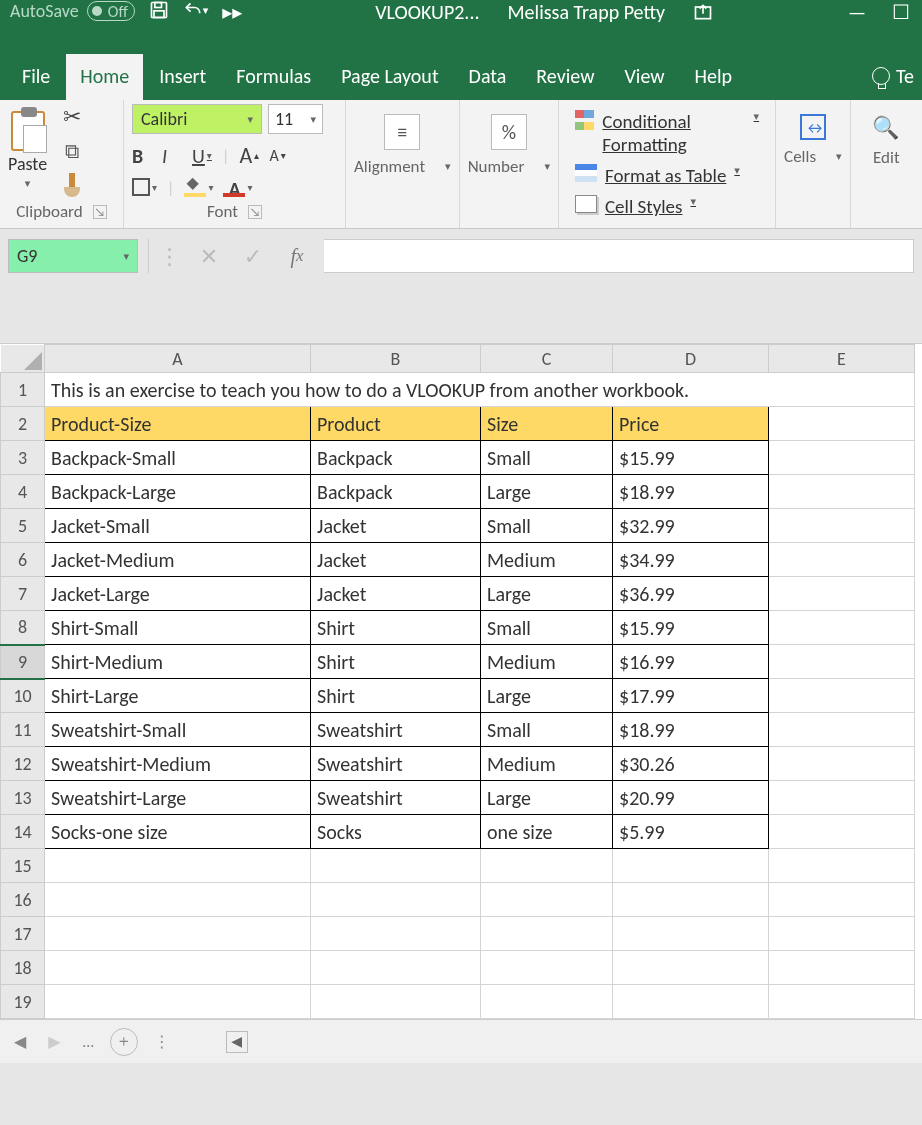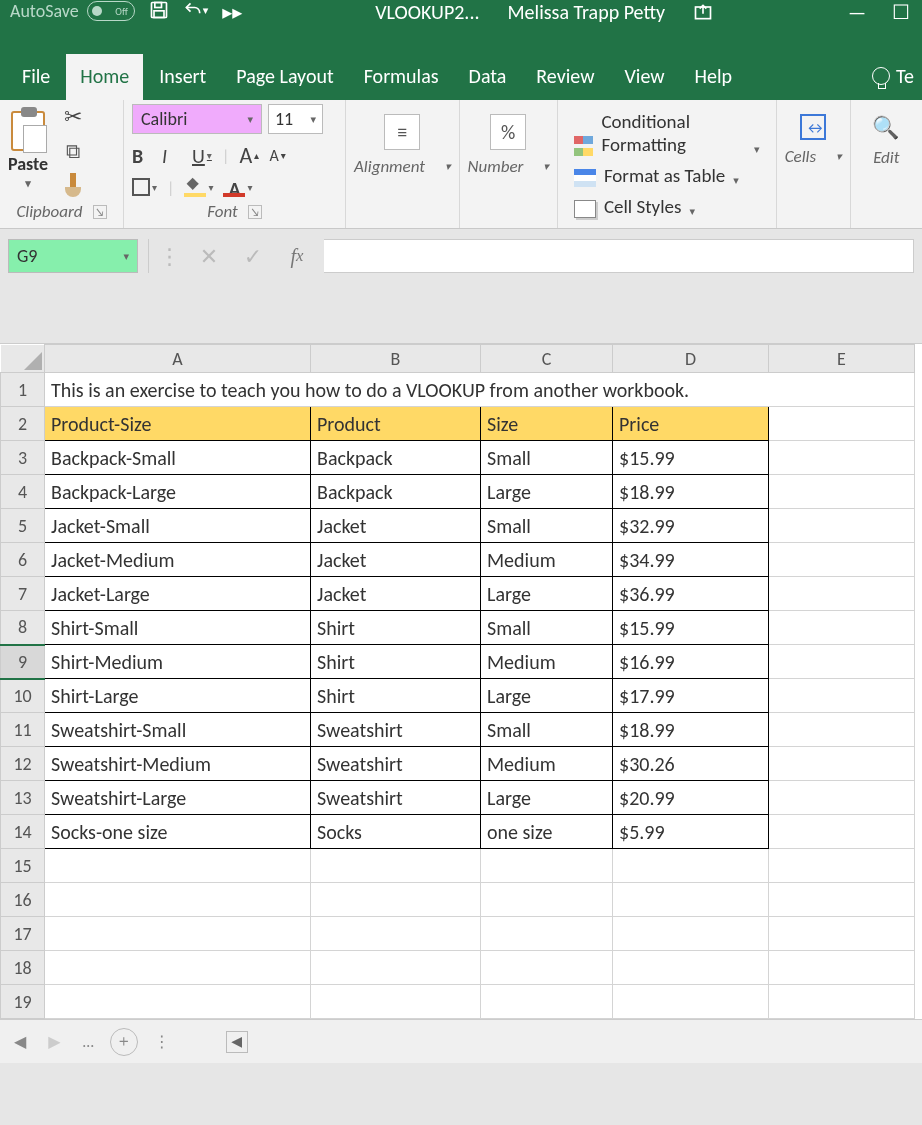--- a/index.html
+++ b/index.html
@@ -24,21 +24,21 @@
     display: flex; align-items: center; gap: 8px;
     color: #b8d8c8;
     font-size: 18px;
   }
   .autosave .pill {
     width: 48px; height: 20px;
     border: 1.5px solid #b8d8c8;
     border-radius: 12px;
     display: flex; align-items: center; justify-content: flex-end;
     padding: 0 6px;
-    font-size: 10px;
+    font-size: 16px;
     position: relative;
   }
   .autosave .pill::before{
     content:""; width:10px; height:10px; border-radius:50%;
     background:#b8d8c8; position:absolute; left:4px;
   }
   .title-icon { color:#fff; font-size:18px; display:flex; align-items:center; cursor:pointer;}
   .title-text { font-size:20px; }
   .title-center { flex:1; display:flex; gap:28px; align-items:center; justify-content:center; }
   .title-right { display:flex; gap:22px; align-items:center; }
@@ -70,57 +70,57 @@
     border-bottom:1px solid #c8c8c8;
     display:flex;
     align-items:stretch;
   }
   .group {
     border-right:1px solid #d8d8d8;
     display:flex; flex-direction:column;
     padding:4px 8px 2px 8px;
   }
   .group-body { flex:1; display:flex; align-items:center; gap:6px;}
-  .group-label { text-align:center; font-size:17px; color:#666; padding:4px 0; display:flex; align-items:center; justify-content:center; gap:10px;font-style:italic;}
+  .group-label { text-align:center; font-size:17px; color:#666; padding:4px 0; display:flex; align-items:center; justify-content:center; gap:10px;}
   .dlg-launch { font-size:12px; color:#888; cursor:pointer; border:1px solid #bbb; width:14px; height:14px; display:inline-flex; align-items:center; justify-content:center;}
   
-  .paste-stack { display:flex; flex-direction:column; align-items:center; gap:2px; cursor:pointer;font-weight:bold;}
+  .paste-stack { display:flex; flex-direction:column; align-items:center; gap:2px; cursor:pointer;}
   .clip-ic { width:34px; height:40px; background:#fff; border:2px solid #c98a3c; border-radius:3px; position:relative;}
   .clip-ic::before{content:""; position:absolute; top:-6px; left:8px; width:16px; height:10px; background:#888; border-radius:3px;}
   .clip-ic::after{content:""; position:absolute; top:12px; left:10px; width:22px; height:26px; background:#fff; border:1px solid #aaa;}
   .mini-col { display:flex; flex-direction:column; gap:10px; margin-left:6px;}
   .mini-ic { width:26px; height:24px; cursor:pointer; display:flex; align-items:center; justify-content:center; font-size:18px; color:#555;}
   .scissors::before{content:"✂"; font-size:22px; color:#444;}
   .copy-ic::before{content:"⧉"; font-size:20px;}
   .brush-ic{ position:relative;}
   .brush-ic::before{content:""; width:6px; height:14px; background:#c98a3c; position:absolute; top:0; left:10px;}
   .brush-ic::after{content:""; width:16px; height:10px; background:#d6b98c; position:absolute; bottom:0; left:5px; border-radius:0 0 8px 8px;}
   
   .font-top { display:flex; gap:0; }
-  .font-name { width:130px; height:30px; border:1px solid #bbb; background:#f0abfc; padding:2px 8px; font-size:18px; display:flex; align-items:center; justify-content:space-between;}
+  .font-name { width:130px; height:30px; border:1px solid #bbb; background:#bef264; padding:2px 8px; font-size:18px; display:flex; align-items:center; justify-content:space-between;}
   .font-size-box { width:55px; height:30px; border:1px solid #bbb; background:#fff; padding:2px 6px; font-size:18px; display:flex; align-items:center; justify-content:space-between; margin-left:6px;}
   .dd { color:#666; font-size:11px;}
   .font-btns { display:flex; gap:10px; align-items:center; margin-top:8px;}
   .fb { cursor:pointer; font-size:20px; color:#444; min-width:20px; text-align:center; display:flex; align-items:center; gap:2px;}
   .fb .dd{ font-size:10px;}
   .fb.bold{ font-weight:bold;}
   .fb.ital{ font-style:italic;}
   .fb.und{ text-decoration:underline;}
   .font-third { display:flex; gap:10px; align-items:center; margin-top:8px;}
   .border-ic{ width:18px; height:18px; border:2px solid #555; display:inline-block;}
   .fill-ic{ position:relative; width:22px; height:20px;}
   .fill-ic::before{content:"◆"; color:#666; position:absolute; top:-4px; left:2px; font-size:16px;}
   .fill-ic::after{content:""; position:absolute; bottom:0; left:0; width:22px; height:4px; background:#ffd966;}
   .fontcolor-ic{ position:relative; width:22px; height:20px; font-weight:bold;}
   .fontcolor-ic::after{content:""; position:absolute; bottom:0; left:0; width:22px; height:4px; background:#d13a2a;}
   
   .biggroup { display:flex; flex-direction:column; align-items:center; padding:10px 14px 2px 14px;}
   .big-ic { width:36px; height:36px; border:1px solid #bbb; display:flex; align-items:center; justify-content:center; font-size:20px; color:#555; background:#fff;}
   .styles-body { display:flex; flex-direction:column; gap:8px; padding:6px 8px;}
-  .style-row { display:flex; align-items:flex-end; gap:8px; cursor:pointer; font-size:19px;}
+  .style-row { display:flex; align-items:flex-start; gap:8px; cursor:pointer; font-size:19px;text-decoration:underline;}
   .cf-ic{ width:24px; height:20px; position:relative;}
   .cf-ic span{ position:absolute; width:10px; height:8px;}
   .cf1{background:#e06666; top:0; left:0;}
   .cf2{background:#6fa8dc; top:0; right:0;}
   .cf3{background:#93c47d; bottom:0; left:0;}
   .cf4{background:#ffd966; bottom:0; right:0;}
   .tbl-ic{ width:22px; height:18px; background:linear-gradient(#4a86e8 0 33%, #fff 33% 66%, #cfe2f3 66% 100%);}
   .cs-ic{ width:22px; height:18px; border:1px solid #888; background:#fff; box-shadow:2px 2px 0 #ccc;}
   .cells-ic{ width:26px;height:26px; border:2px solid #3c78d8; position:relative;}
   .cells-ic::after{content:"↔"; color:#3c78d8; font-size:16px; position:absolute; top:2px; left:3px;}
@@ -189,22 +189,22 @@
   <div class="title-right">
     <span class="win-btn">—</span>
     <span class="win-btn">☐</span>
   </div>
 </div>
 
 <div class="tabstrip">
   <div class="ribbontab file">File</div>
   <div class="ribbontab active">Home</div>
   <div class="ribbontab">Insert</div>
+  <div class="ribbontab">Formulas</div>
   <div class="ribbontab">Page Layout</div>
-  <div class="ribbontab">Formulas</div>
   <div class="ribbontab">Data</div>
   <div class="ribbontab">Review</div>
   <div class="ribbontab">View</div>
   <div class="ribbontab">Help</div>
   <div class="tell-me">
     <span class="bulb"></span>
     <span>Te</span>
   </div>
 </div>
 

